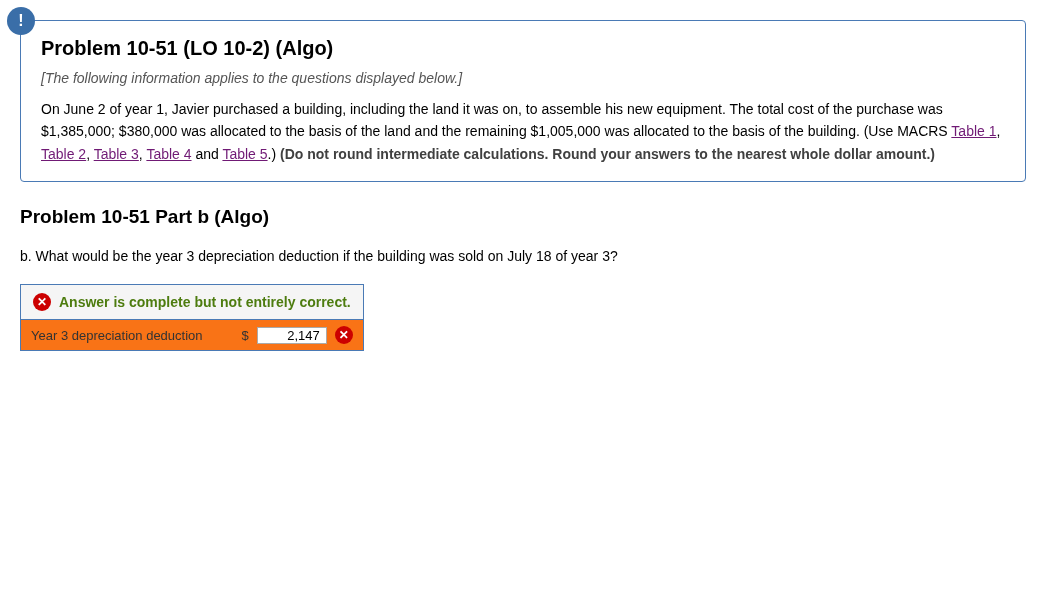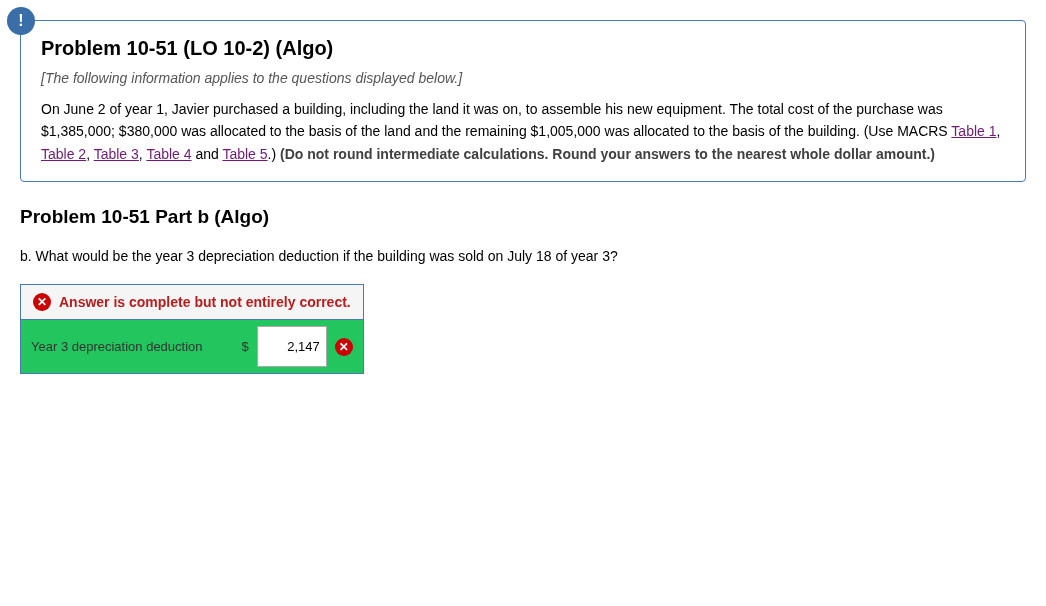--- a/index.html
+++ b/index.html
@@ -109,45 +109,45 @@
       justify-content: center;
       color: white;
       font-weight: bold;
       font-size: 12px;
       flex-shrink: 0;
     }
 
     .answer-header-text {
       font-weight: bold;
       font-size: 14px;
-      color: #b91c1c;
+      color: #4d7c0f;
     }
 
     .answer-row {
       display: flex;
       align-items: center;
       padding: 6px 10px;
       gap: 8px;
-      background: #22c55e;
+      background: #f97316;
     }
 
     .answer-row-label {
       font-size: 13px;
       color: #333;
       flex: 1;
     }
 
     .answer-row-dollar {
       font-size: 13px;
       color: #333;
     }
 
     .answer-input {
       border: 1px solid #aaa;
-      padding: 12px 6px;
+      padding: 0 6px;
       font-size: 13px;
       width: 70px;
       text-align: right;
       background: white;
     }
 
     .answer-error-icon {
       width: 18px;
       height: 18px;
       background: #cc0000;

